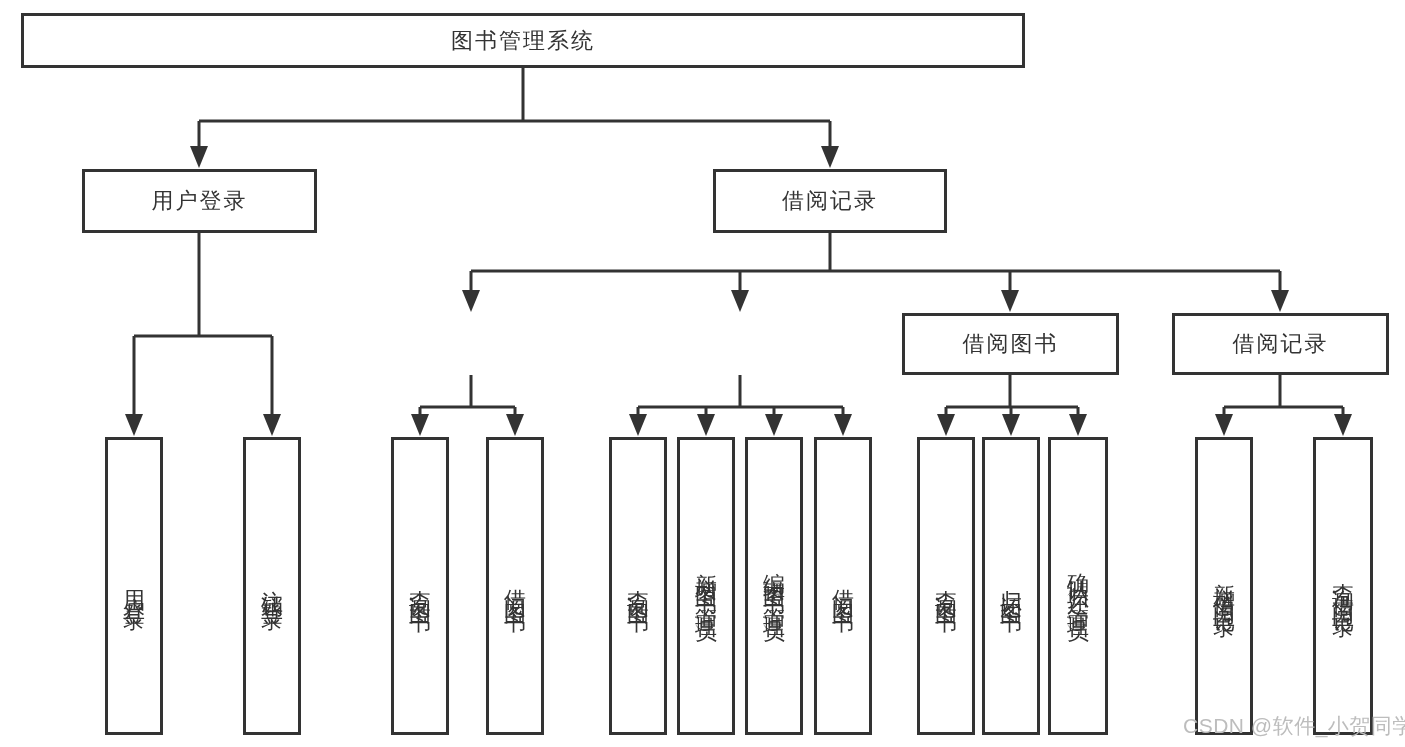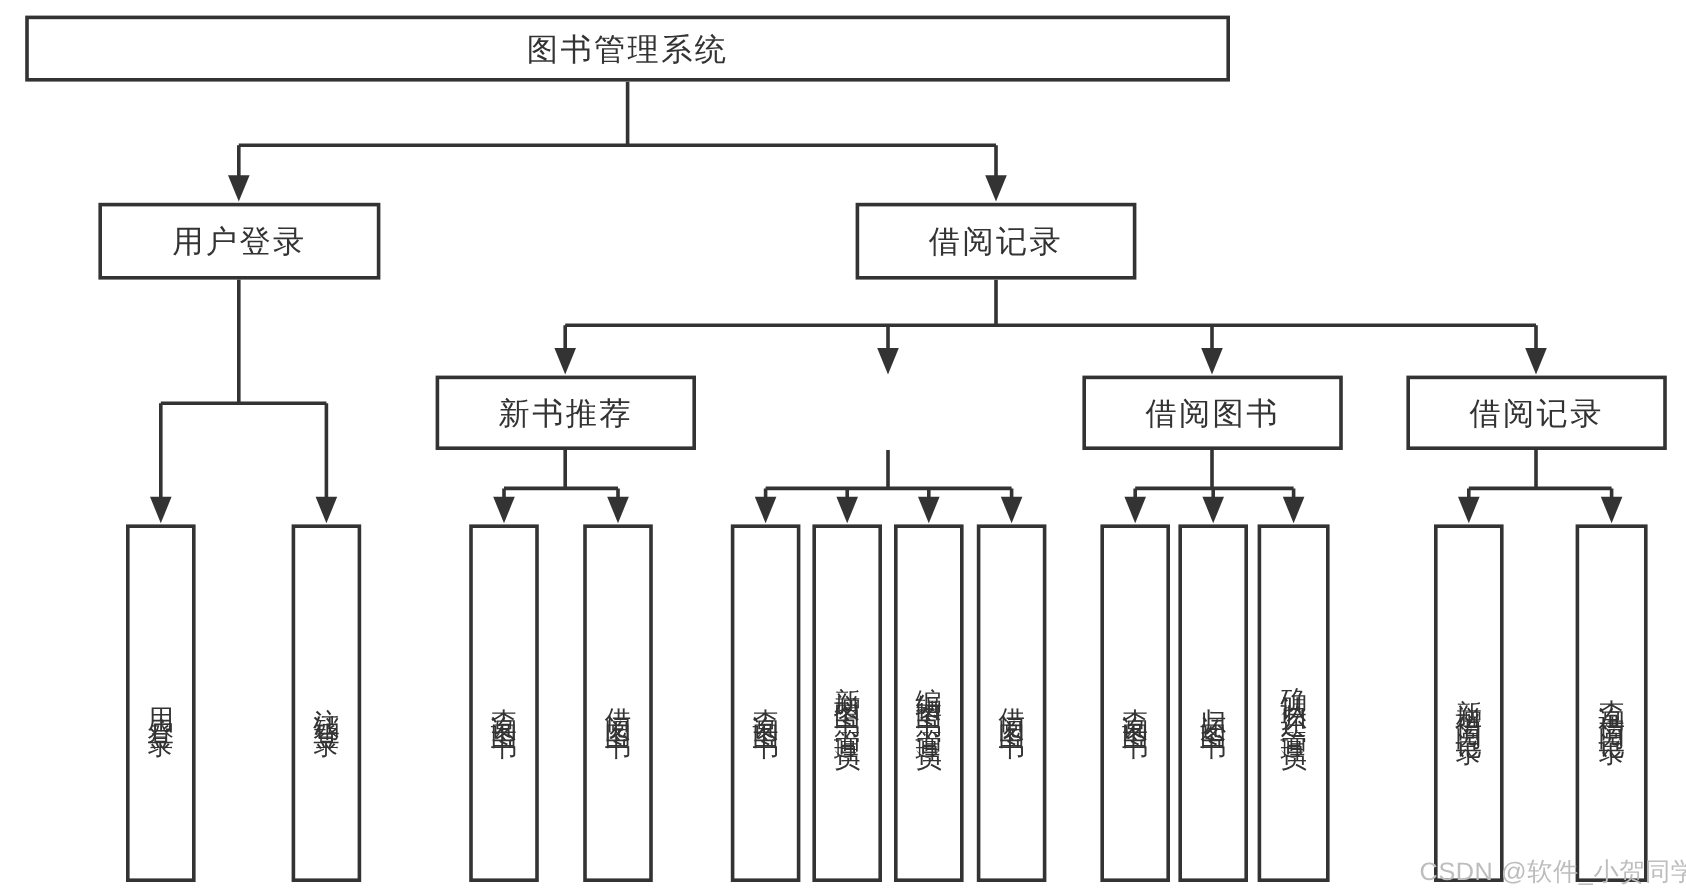--- a/index.html
+++ b/index.html
@@ -27,21 +27,21 @@
     box-sizing: border-box;
     border: 3px solid #333333;
     background: #ffffff;
     color: #333333;
     display: flex;
     align-items: center;
     justify-content: center;
     text-align: center;
   }
   .h-node {
-    font-size: 26px;
+    font-size: 22px;
     letter-spacing: 2px;
     line-height: 1;
     white-space: nowrap;
     text-align: right;
   }
   .v-node {
     writing-mode: vertical-rl;
     text-orientation: mixed;
     font-size: 22px;
     letter-spacing: 7px;
@@ -100,21 +100,20 @@
       <polygon points="1224,436 1215,414 1233,414"></polygon>
       <polygon points="1343,436 1334,414 1352,414"></polygon>
     </g>
   </svg>
 
   <div class="node h-node" style="left:21px; top:13px; width:1004px; height:55px;">图书管理系统</div>
 
   <div class="node h-node" style="left:82px; top:169px; width:235px; height:64px;">用户登录</div>
   <div class="node h-node" style="left:713px; top:169px; width:234px; height:64px;">借阅记录</div>
 
-  <div class="node h-node" style="left:363px; top:313px; width:217px; height:62px;">新书推荐</div>
   <div class="node h-node" style="left:902px; top:313px; width:217px; height:62px;">借阅图书</div>
   <div class="node h-node" style="left:1172px; top:313px; width:217px; height:62px;">借阅记录</div>
 
   <div class="node v-node" style="left:105px; top:437px; width:58px; height:298px;">用户登录</div>
   <div class="node v-node" style="left:243px; top:437px; width:58px; height:298px;">注销登录</div>
 
   <div class="node v-node" style="left:391px; top:437px; width:58px; height:298px;">查询图书</div>
   <div class="node v-node" style="left:486px; top:437px; width:58px; height:298px;">借阅图书</div>
 
   <div class="node v-node" style="left:609px; top:437px; width:58px; height:298px;">查询图书</div>

